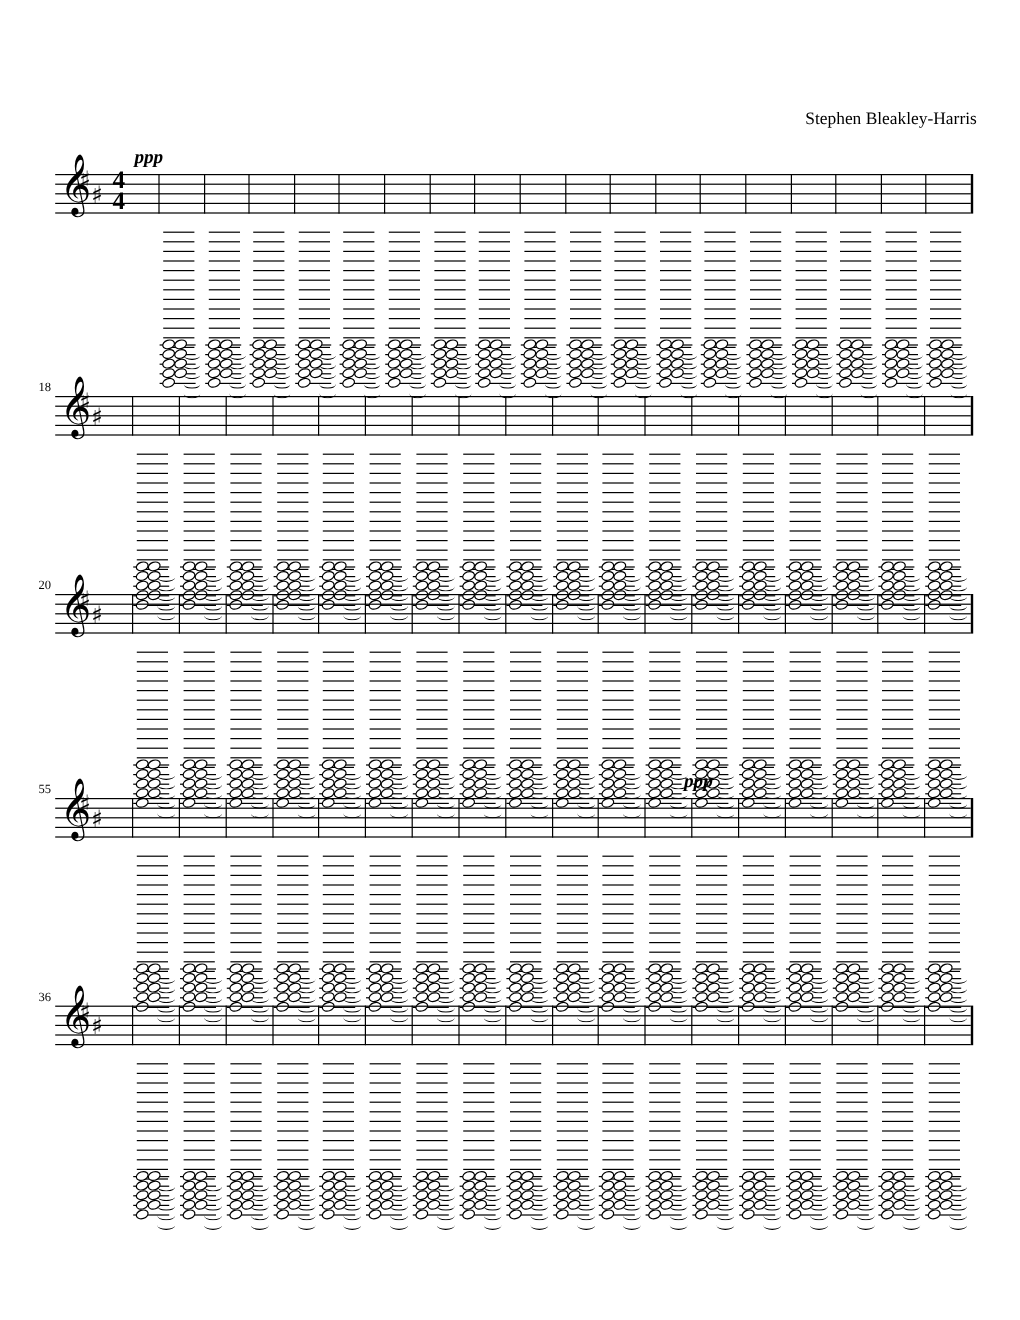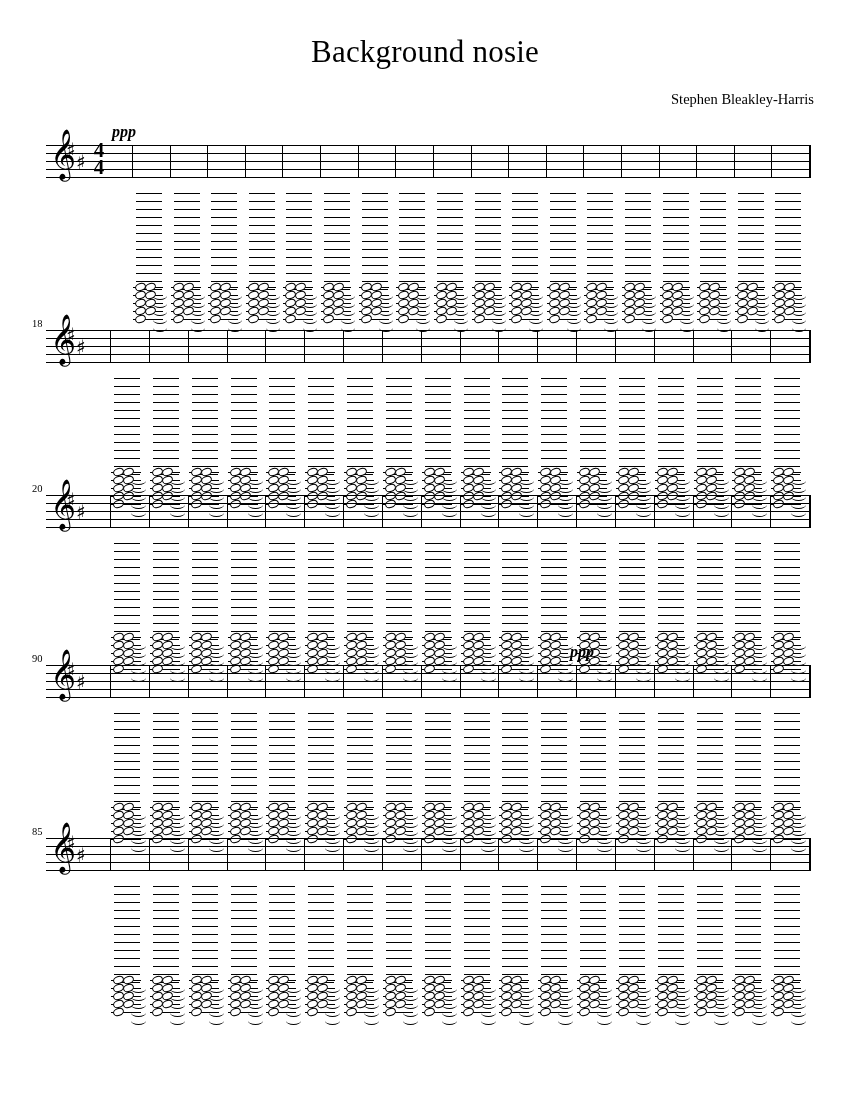--- a/index.html
+++ b/index.html
@@ -153,21 +153,20 @@
     height: 7px;
     border-bottom: 1.2px solid #000;
     border-radius: 0 0 50% 50%;
   }
 </style>
 </head>
 <body>
 
 <div class="page">
 
-  <div class="title">Background nosie</div>
 
   <div class="composer">Stephen Bleakley-Harris</div>
 
   <div id="systems">
       <div class="system" style="top: 145px; height: 190px;">
         <div class="staff" style="left: 46px; top: 0px; width: 763px;">
           <div class="line"></div>
           <div class="line"></div>
           <div class="line"></div>
           <div class="line"></div>
@@ -2201,21 +2200,21 @@
           <div class="nh" style="left: 12px; top: 20px;"></div>
           <div class="nh" style="left: 2px; top: 28px;"></div>
           <div class="tie" style="left: 20px; top: 5px; width: 14.8333px;"></div>
           <div class="tie" style="left: 20px; top: 13px; width: 14.8333px;"></div>
           <div class="tie" style="left: 20px; top: 21px; width: 14.8333px;"></div>
           <div class="tie" style="left: 20px; top: 29px; width: 14.8333px;"></div>
           <div class="tie" style="left: 20px; top: 37px; width: 14.8333px;"></div>
         </div>
       </div>
       <div class="system" style="top: 665px; height: 190px;">
-        <div class="meas-num" style="left: 32px; top: -12px;">90</div>
+        <div class="meas-num" style="left: 32px; top: -12px;">55</div>
         <div class="staff" style="left: 46px; top: 0px; width: 763px;">
           <div class="line"></div>
           <div class="line"></div>
           <div class="line"></div>
           <div class="line"></div>
           <div class="line"></div>
         </div>
         <div class="clef" style="left: 50px; top: -13px;">𝄞</div>
         <div class="sharp" style="left: 66px; top: -5px;">♯</div>
         <div class="sharp" style="left: 76px; top: 7px;">♯</div>
@@ -2882,21 +2881,21 @@
           <div class="nh" style="left: 12px; top: 20px;"></div>
           <div class="nh" style="left: 2px; top: 28px;"></div>
           <div class="tie" style="left: 20px; top: 5px; width: 14.8333px;"></div>
           <div class="tie" style="left: 20px; top: 13px; width: 14.8333px;"></div>
           <div class="tie" style="left: 20px; top: 21px; width: 14.8333px;"></div>
           <div class="tie" style="left: 20px; top: 29px; width: 14.8333px;"></div>
           <div class="tie" style="left: 20px; top: 37px; width: 14.8333px;"></div>
         </div>
       </div>
       <div class="system" style="top: 838px; height: 190px;">
-        <div class="meas-num" style="left: 32px; top: -12px;">85</div>
+        <div class="meas-num" style="left: 32px; top: -12px;">36</div>
         <div class="staff" style="left: 46px; top: 0px; width: 763px;">
           <div class="line"></div>
           <div class="line"></div>
           <div class="line"></div>
           <div class="line"></div>
           <div class="line"></div>
         </div>
         <div class="clef" style="left: 50px; top: -13px;">𝄞</div>
         <div class="sharp" style="left: 66px; top: -5px;">♯</div>
         <div class="sharp" style="left: 76px; top: 7px;">♯</div>

